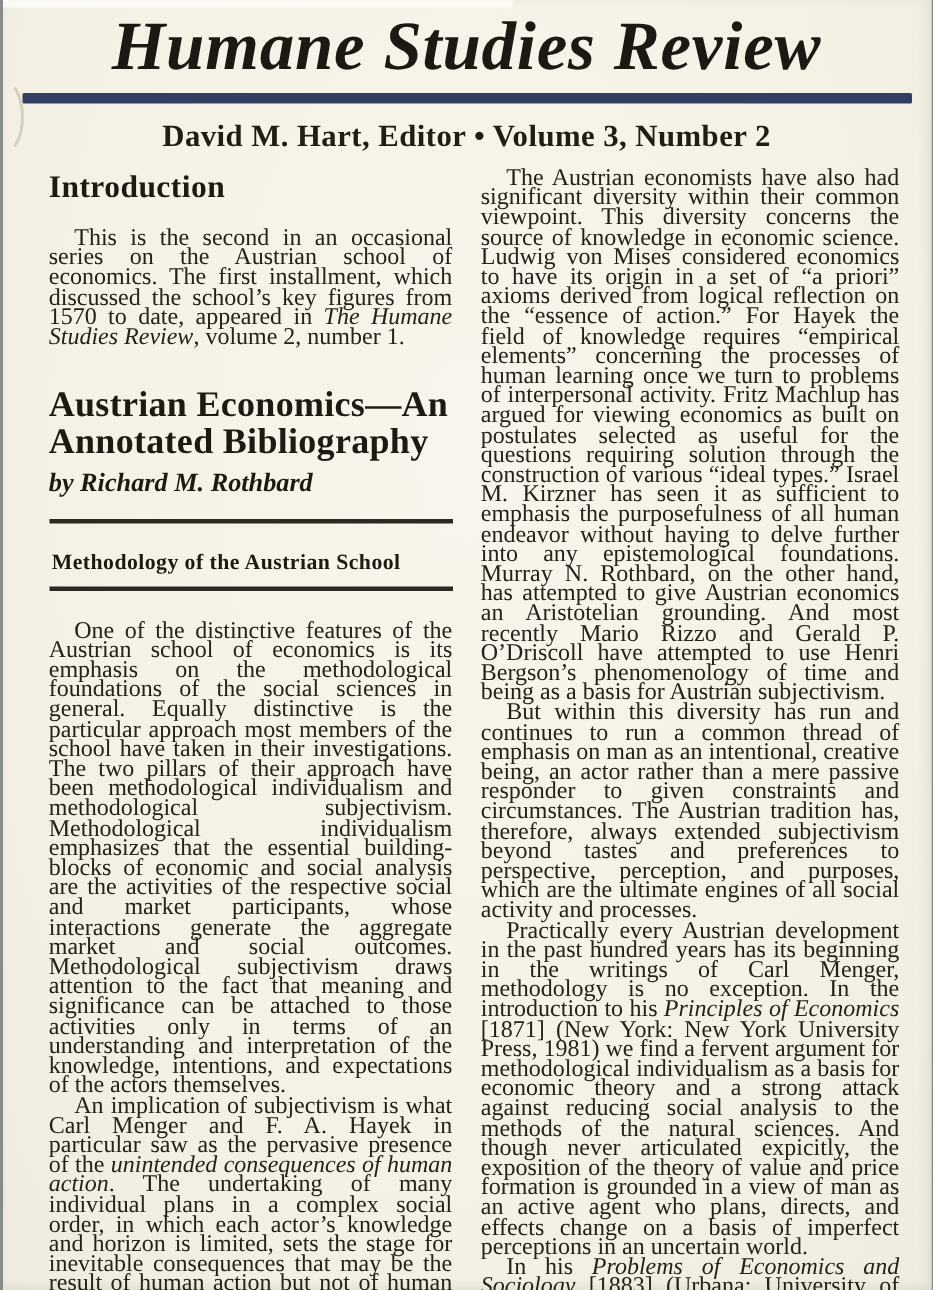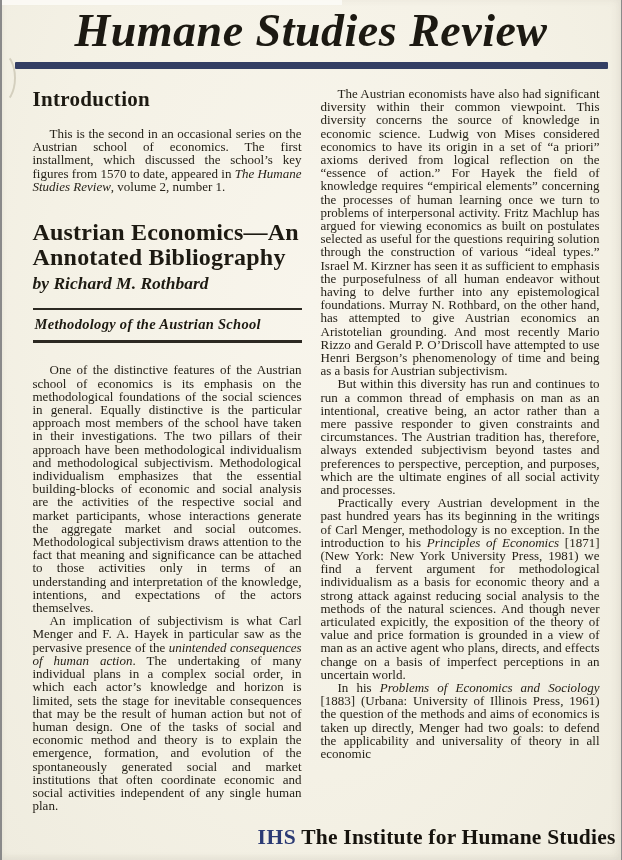--- a/index.html
+++ b/index.html
@@ -26,50 +26,51 @@
   .masthead-title { font-size:46px; font-weight:bold; font-style:italic; line-height:1.02; letter-spacing:.5px; color:#1c1912; }
   .masthead-rule { height:7px; background:#333e63; margin:7px 13px 9px 13px; border-radius:1px; }
   .masthead-subtitle { font-size:27px; font-weight:bold; font-style:italic; letter-spacing:.5px; color:#201d15; }
   .masthead-byline { font-size:20.5px; font-weight:bold; margin-top:11px; letter-spacing:.3px; color:#201d15; }
 
   
   .columns { display:flex; gap:19px; padding:9px 21px 0 31px; flex:none; }
   .col-left  { width:269px; flex:none; }
   .col-right { flex:1; }
 
-  .body-par { font-size:13px; line-height:13.2px; text-align:justify; text-indent:17px; hyphens:auto; }
+  .body-par { font-size:16px; line-height:13.2px; text-align:justify; text-indent:17px; hyphens:auto; }
 
   .intro-heading { font-size:21px; font-weight:bold; letter-spacing:.3px; margin:0 0 15px 0; color:#1d1a12; }
   .intro-par { margin-bottom:27px; }
 
   .article-title { font-size:24px; font-weight:bold; line-height:25px; letter-spacing:.2px; color:#1d1a12; }
   .article-author { font-size:17.5px; font-weight:bold; font-style:italic; margin:3px 0 14px 0; color:#1d1a12; }
 
   .rule-black { height:2.5px; background:#2c2922; }
   .rule-black.thick { height:3px; }
-  .section-heading { font-size:14.5px; font-weight:bold; font-style:italic; letter-spacing:.3px; padding:6px 0 7px 2px; color:#1d1a12; }
+  .section-heading { font-size:14.5px; font-weight:bold; letter-spacing:.3px; padding:18px 0 7px 2px; color:#1d1a12; }
   .section-body { margin-top:20px; }
 
   .subheading { font-size:14.5px; font-weight:bold; font-style:italic; margin-top:15px; color:#1d1a12; }
 
   
   .footer { margin-top:auto; padding:0 5px 10px 0; }
   .footer-line1 { text-align:right; font-size:21.5px; font-weight:bold; letter-spacing:.2px; color:#16130d; }
   .footer-logo { color:#2b3a74; letter-spacing:.5px; }
 </style>
 </head>
 <body>
 
 <div class="page">
   <div class="artifact-top"></div>
   <div class="artifact-curve"></div>
 
   <div class="masthead">
     <div class="masthead-title">Humane Studies Review</div>
     <div class="masthead-rule"></div>
+    <div class="masthead-byline">David M. Hart, Editor • Volume 3, Number 2</div>
   </div>
 
   <div class="columns">
 
     <div class="col-left">
       <div class="intro-heading">Introduction</div>
       <p class="body-par intro-par"><span>This is the second in an occasional series on the Austrian school of economics. The first installment, which discussed the school’s key figures from 1570 to date, appeared in </span><i>The Humane Studies Review</i><span>, volume 2, number 1.</span></p>
 
       <div class="article-title">Austrian Economics—An Annotated Bibliography</div>
       <div class="article-author">by Richard M. Rothbard</div>

